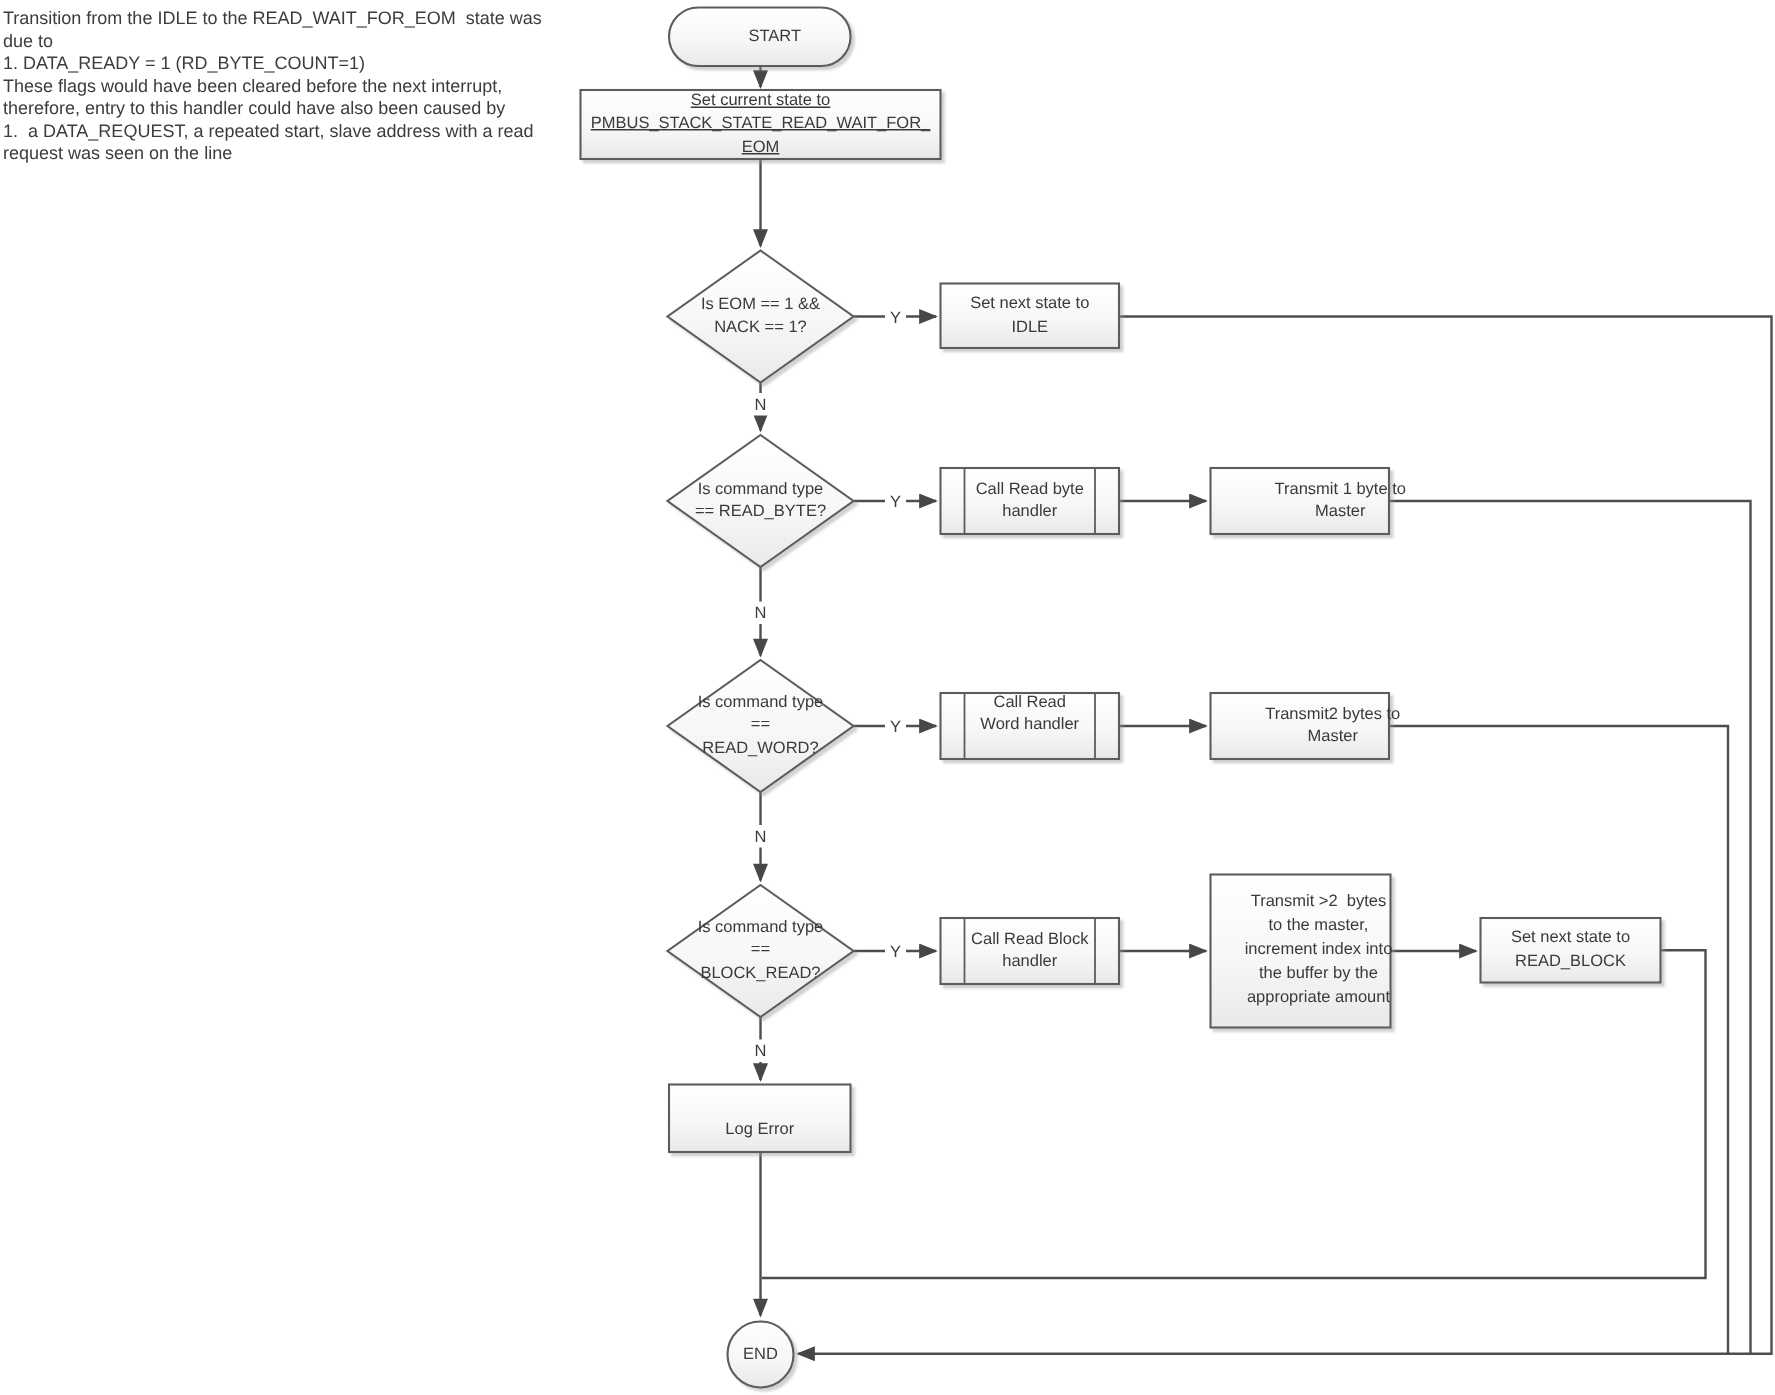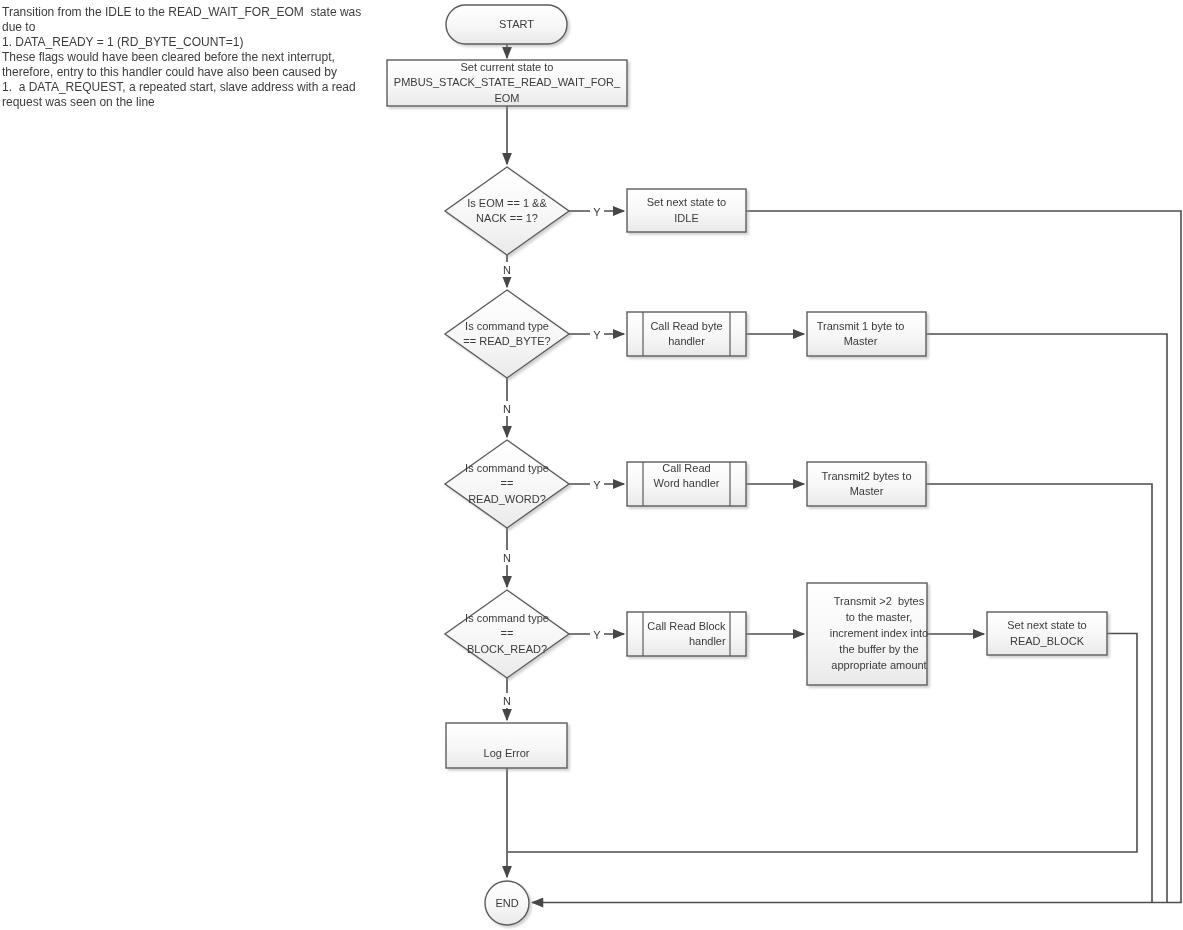--- a/index.html
+++ b/index.html
@@ -97,44 +97,44 @@
 
   <div class="annotation">Transition from the IDLE to the READ_WAIT_FOR_EOM  state was
 due to
 1. DATA_READY = 1 (RD_BYTE_COUNT=1)
 These flags would have been cleared before the next interrupt,
 therefore, entry to this handler could have also been caused by
 1.  a DATA_REQUEST, a repeated start, slave address with a read
 request was seen on the line</div>
 
   <div class="lbl" style="left:446px;top:5px;width:141px;height:39px;">START</div>
-  <div class="lbl" style="left:387px;top:60px;width:240px;height:46px;line-height:1.38;">Set current state to
+  <div class="lbl" style="left:387px;top:60px;width:240px;height:46px;line-height:1.38;text-decoration:underline;">Set current state to
 PMBUS_STACK_STATE_READ_WAIT_FOR_
 EOM</div>
   <div class="lbl" style="left:447px;top:173px;width:120px;height:76px;">Is EOM == 1 &amp;&amp;
 NACK == 1?</div>
   <div class="lbl" style="left:627px;top:189px;width:119px;height:43px;">Set next state to
 IDLE</div>
   <div class="lbl" style="left:447px;top:296px;width:120px;height:76px;">Is command type
 == READ_BYTE?</div>
   <div class="lbl" style="left:627px;top:312px;width:119px;height:44px;">Call Read byte
 handler</div>
-  <div class="lbl" style="left:813px;top:312px;width:95px;height:44px;">Transmit 1 byte to
+  <div class="lbl" style="left:846px;top:312px;width:95px;height:44px;">Transmit 1 byte to
 Master</div>
   <div class="lbl" style="left:447px;top:442px;width:120px;height:84px;">Is command type
 ==
 READ_WORD?</div>
   <div class="lbl" style="left:627px;top:462px;width:119px;height:28px;">Call Read
 Word handler</div>
-  <div class="lbl" style="left:807px;top:462px;width:119px;height:44px;">Transmit2 bytes to
+  <div class="lbl" style="left:807px;top:462px;width:119px;height:44px;padding-left:22px;">Transmit2 bytes to
 Master</div>
   <div class="lbl" style="left:447px;top:592px;width:120px;height:84px;">Is command type
 ==
 BLOCK_READ?</div>
-  <div class="lbl" style="left:627px;top:612px;width:119px;height:44px;text-align:right;">Call Read Block
+  <div class="lbl" style="left:627px;top:612px;width:119px;height:44px;">Call Read Block
 handler</div>
   <div class="lbl" style="left:807px;top:583px;width:144px;height:102px;line-height:1.45;">Transmit &gt;2  bytes
 to the master,
 increment index into
 the buffer by the
 appropriate amount</div>
   <div class="lbl" style="left:987px;top:612px;width:120px;height:43px;">Set next state to
 READ_BLOCK</div>
   <div class="lbl" style="left:446px;top:723px;width:121px;height:62px;">Log Error</div>
   <div class="lbl" style="left:484px;top:881px;width:46px;height:45px;">END</div>

